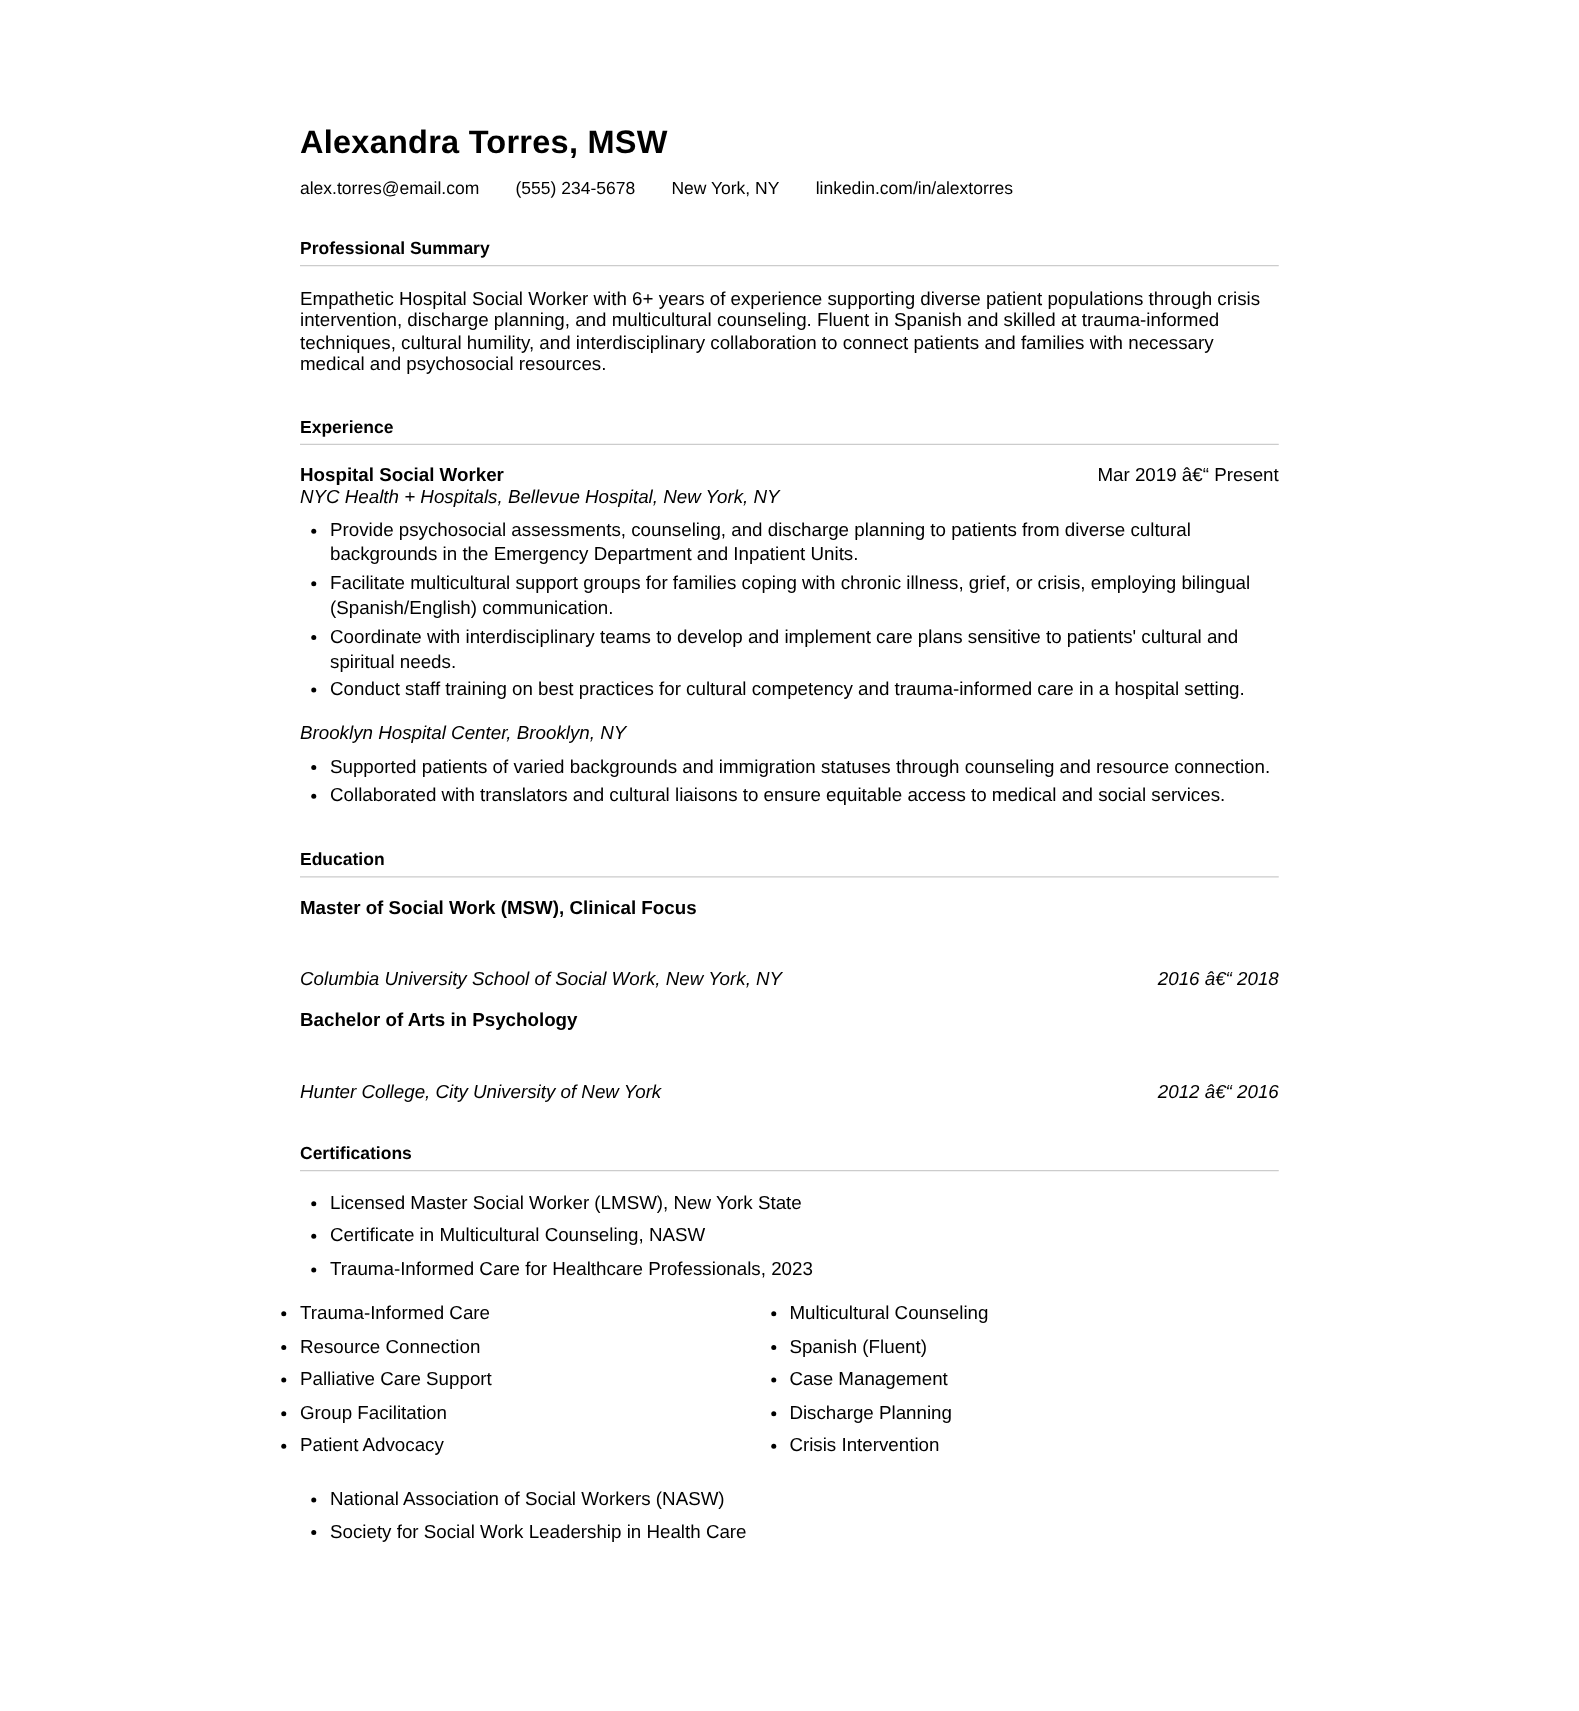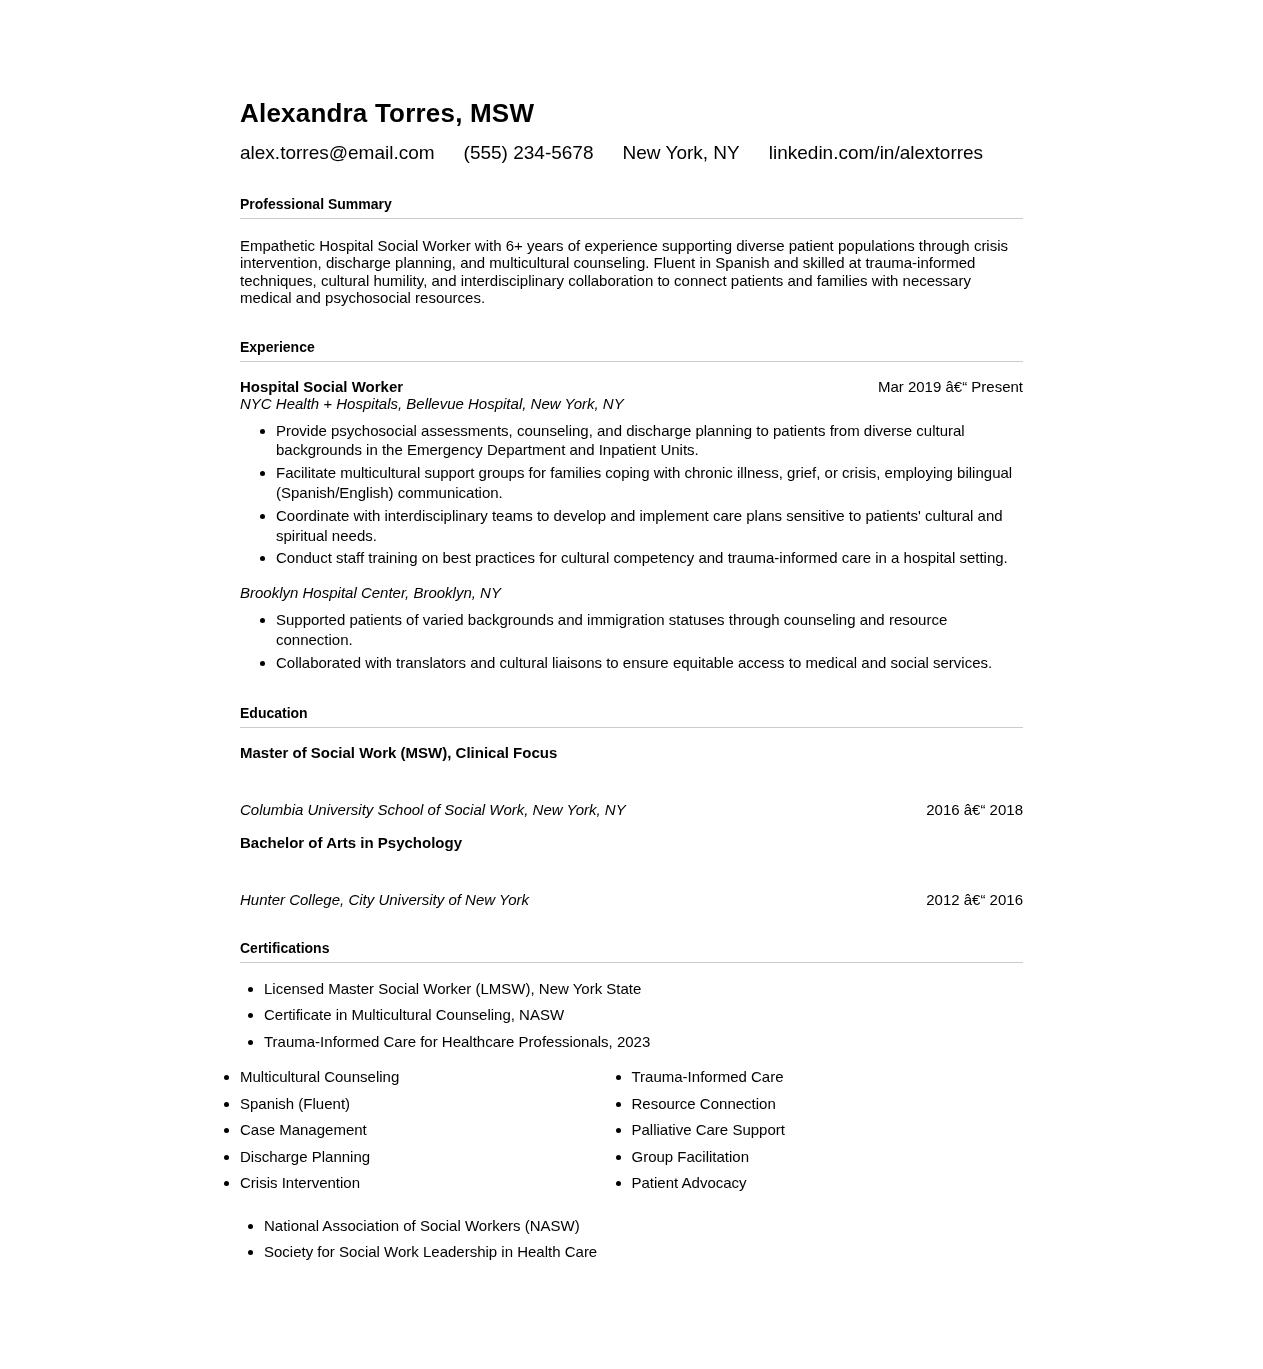--- a/index.html
+++ b/index.html
@@ -18,21 +18,21 @@
   }
   .name {
     font-size: 26px;
     font-weight: bold;
     margin: 0 0 13px 0;
     letter-spacing: 0.2px;
   }
   .contact-row {
     display: flex;
     gap: 29px;
-    font-size: 19px;
+    font-size: 14px;
     white-space: nowrap;
   }
   h2.section-title {
     font-size: 14px;
     font-weight: bold;
     margin: 32px 0 0 0;
     padding-bottom: 6px;
     border-bottom: 1px solid #cccccc;
   }
   .summary-text {
@@ -47,25 +47,25 @@
     text-align: center;
   }
   .job-title { font-weight: bold; }
   .job-dates { font-weight: normal; }
   .company { font-style: italic; }
   ul.bullets {
     margin: 9px 0 16px 0;
     padding-left: 24px;
     line-height: 1.32;
   }
-  ul.bullets li { margin-bottom: 3px; margin-left: 12px; }
+  ul.bullets li { margin-bottom: 3px; }
   .edu { margin-top: 16px; }
   .degree { font-weight: bold; }
   .school { font-style: italic; margin-top: 40px; }
-  .edu-dates { }
+  .edu-dates { font-style: italic; }
   ul.plain-list {
     margin: 16px 0 0 0;
     padding-left: 24px;
     line-height: 1.3;
   }
   ul.plain-list li { margin-bottom: 7px; }
   .skills-grid {
     display: grid;
     grid-template-columns: 1fr 1fr;
     margin-top: 16px;
@@ -139,32 +139,32 @@
 
   <h2 class="section-title">Certifications</h2>
   <ul class="plain-list">
     <li>Licensed Master Social Worker (LMSW), New York State</li>
     <li>Certificate in Multicultural Counseling, NASW</li>
     <li>Trauma-Informed Care for Healthcare Professionals, 2023</li>
   </ul>
 
   <div class="skills-grid">
     <ul class="skills-list">
+      <li>Trauma-Informed Care</li>
+      <li>Resource Connection</li>
+      <li>Palliative Care Support</li>
+      <li>Group Facilitation</li>
+      <li>Patient Advocacy</li>
+    </ul>
+    <ul class="skills-list">
       <li>Multicultural Counseling</li>
       <li>Spanish (Fluent)</li>
       <li>Case Management</li>
       <li>Discharge Planning</li>
       <li>Crisis Intervention</li>
-    </ul>
-    <ul class="skills-list">
-      <li>Trauma-Informed Care</li>
-      <li>Resource Connection</li>
-      <li>Palliative Care Support</li>
-      <li>Group Facilitation</li>
-      <li>Patient Advocacy</li>
     </ul>
   </div>
 
   <ul class="plain-list">
     <li>National Association of Social Workers (NASW)</li>
     <li>Society for Social Work Leadership in Health Care</li>
   </ul>
 
 </div>
 

